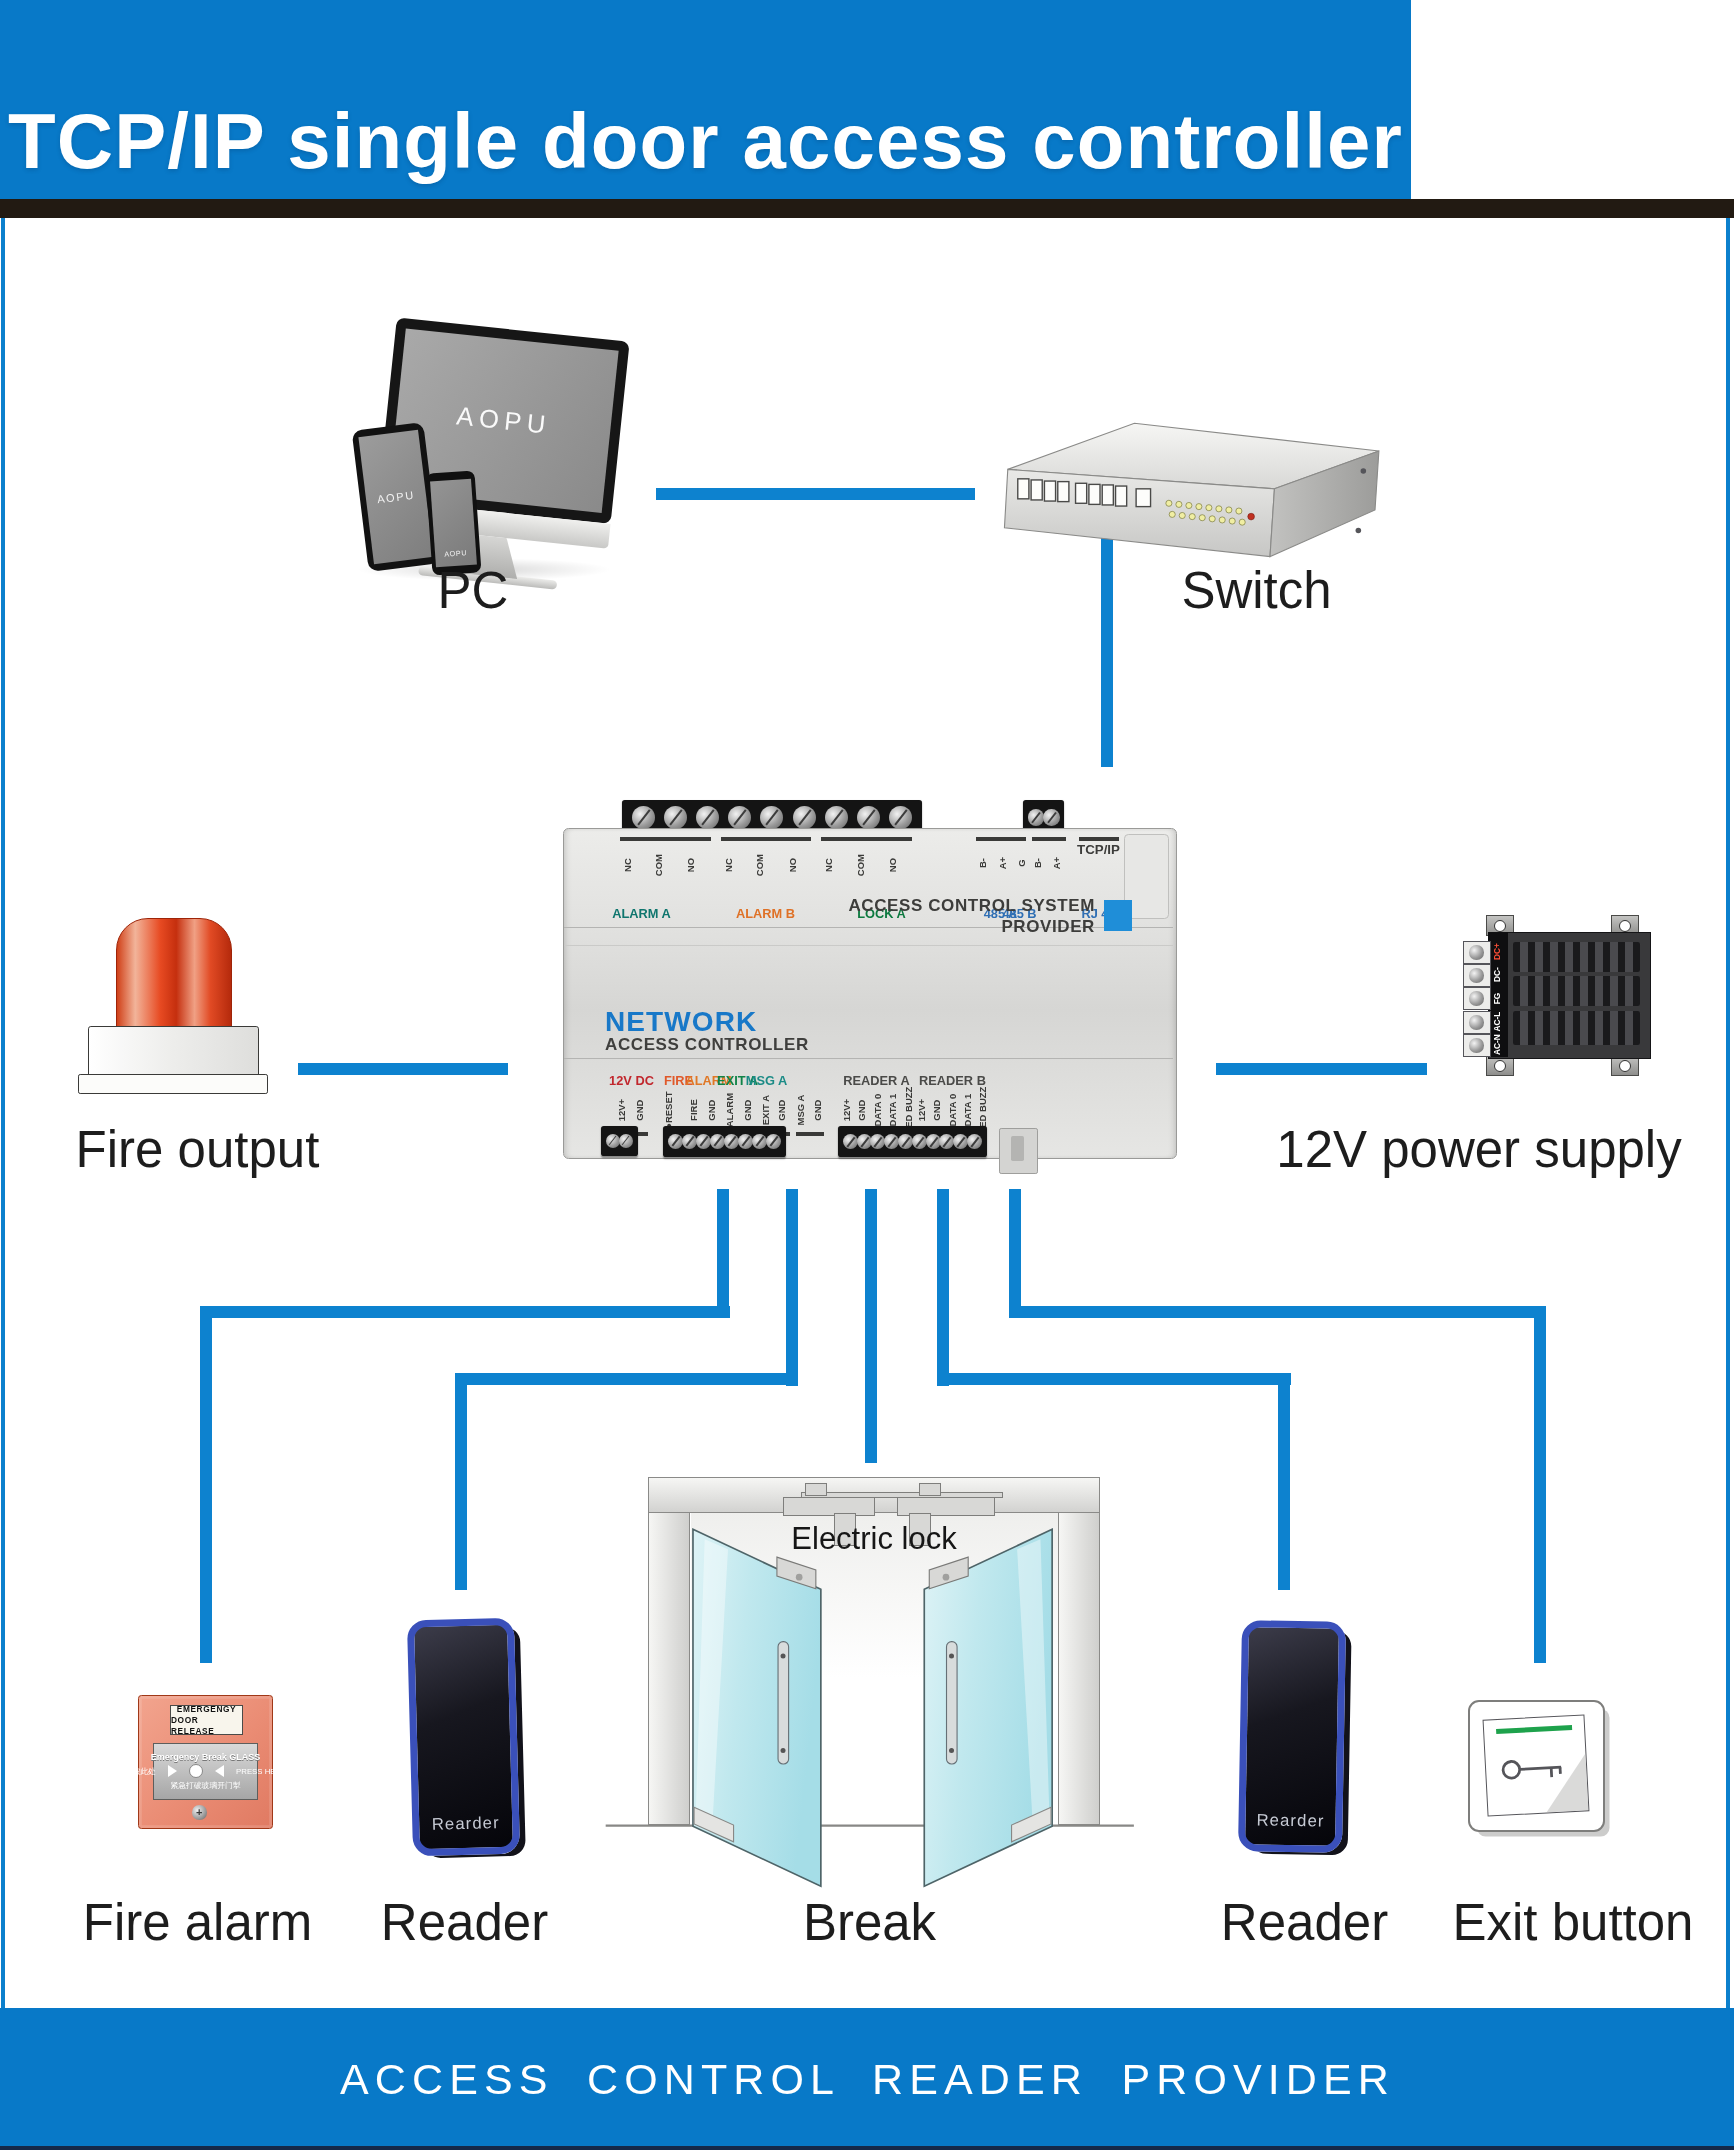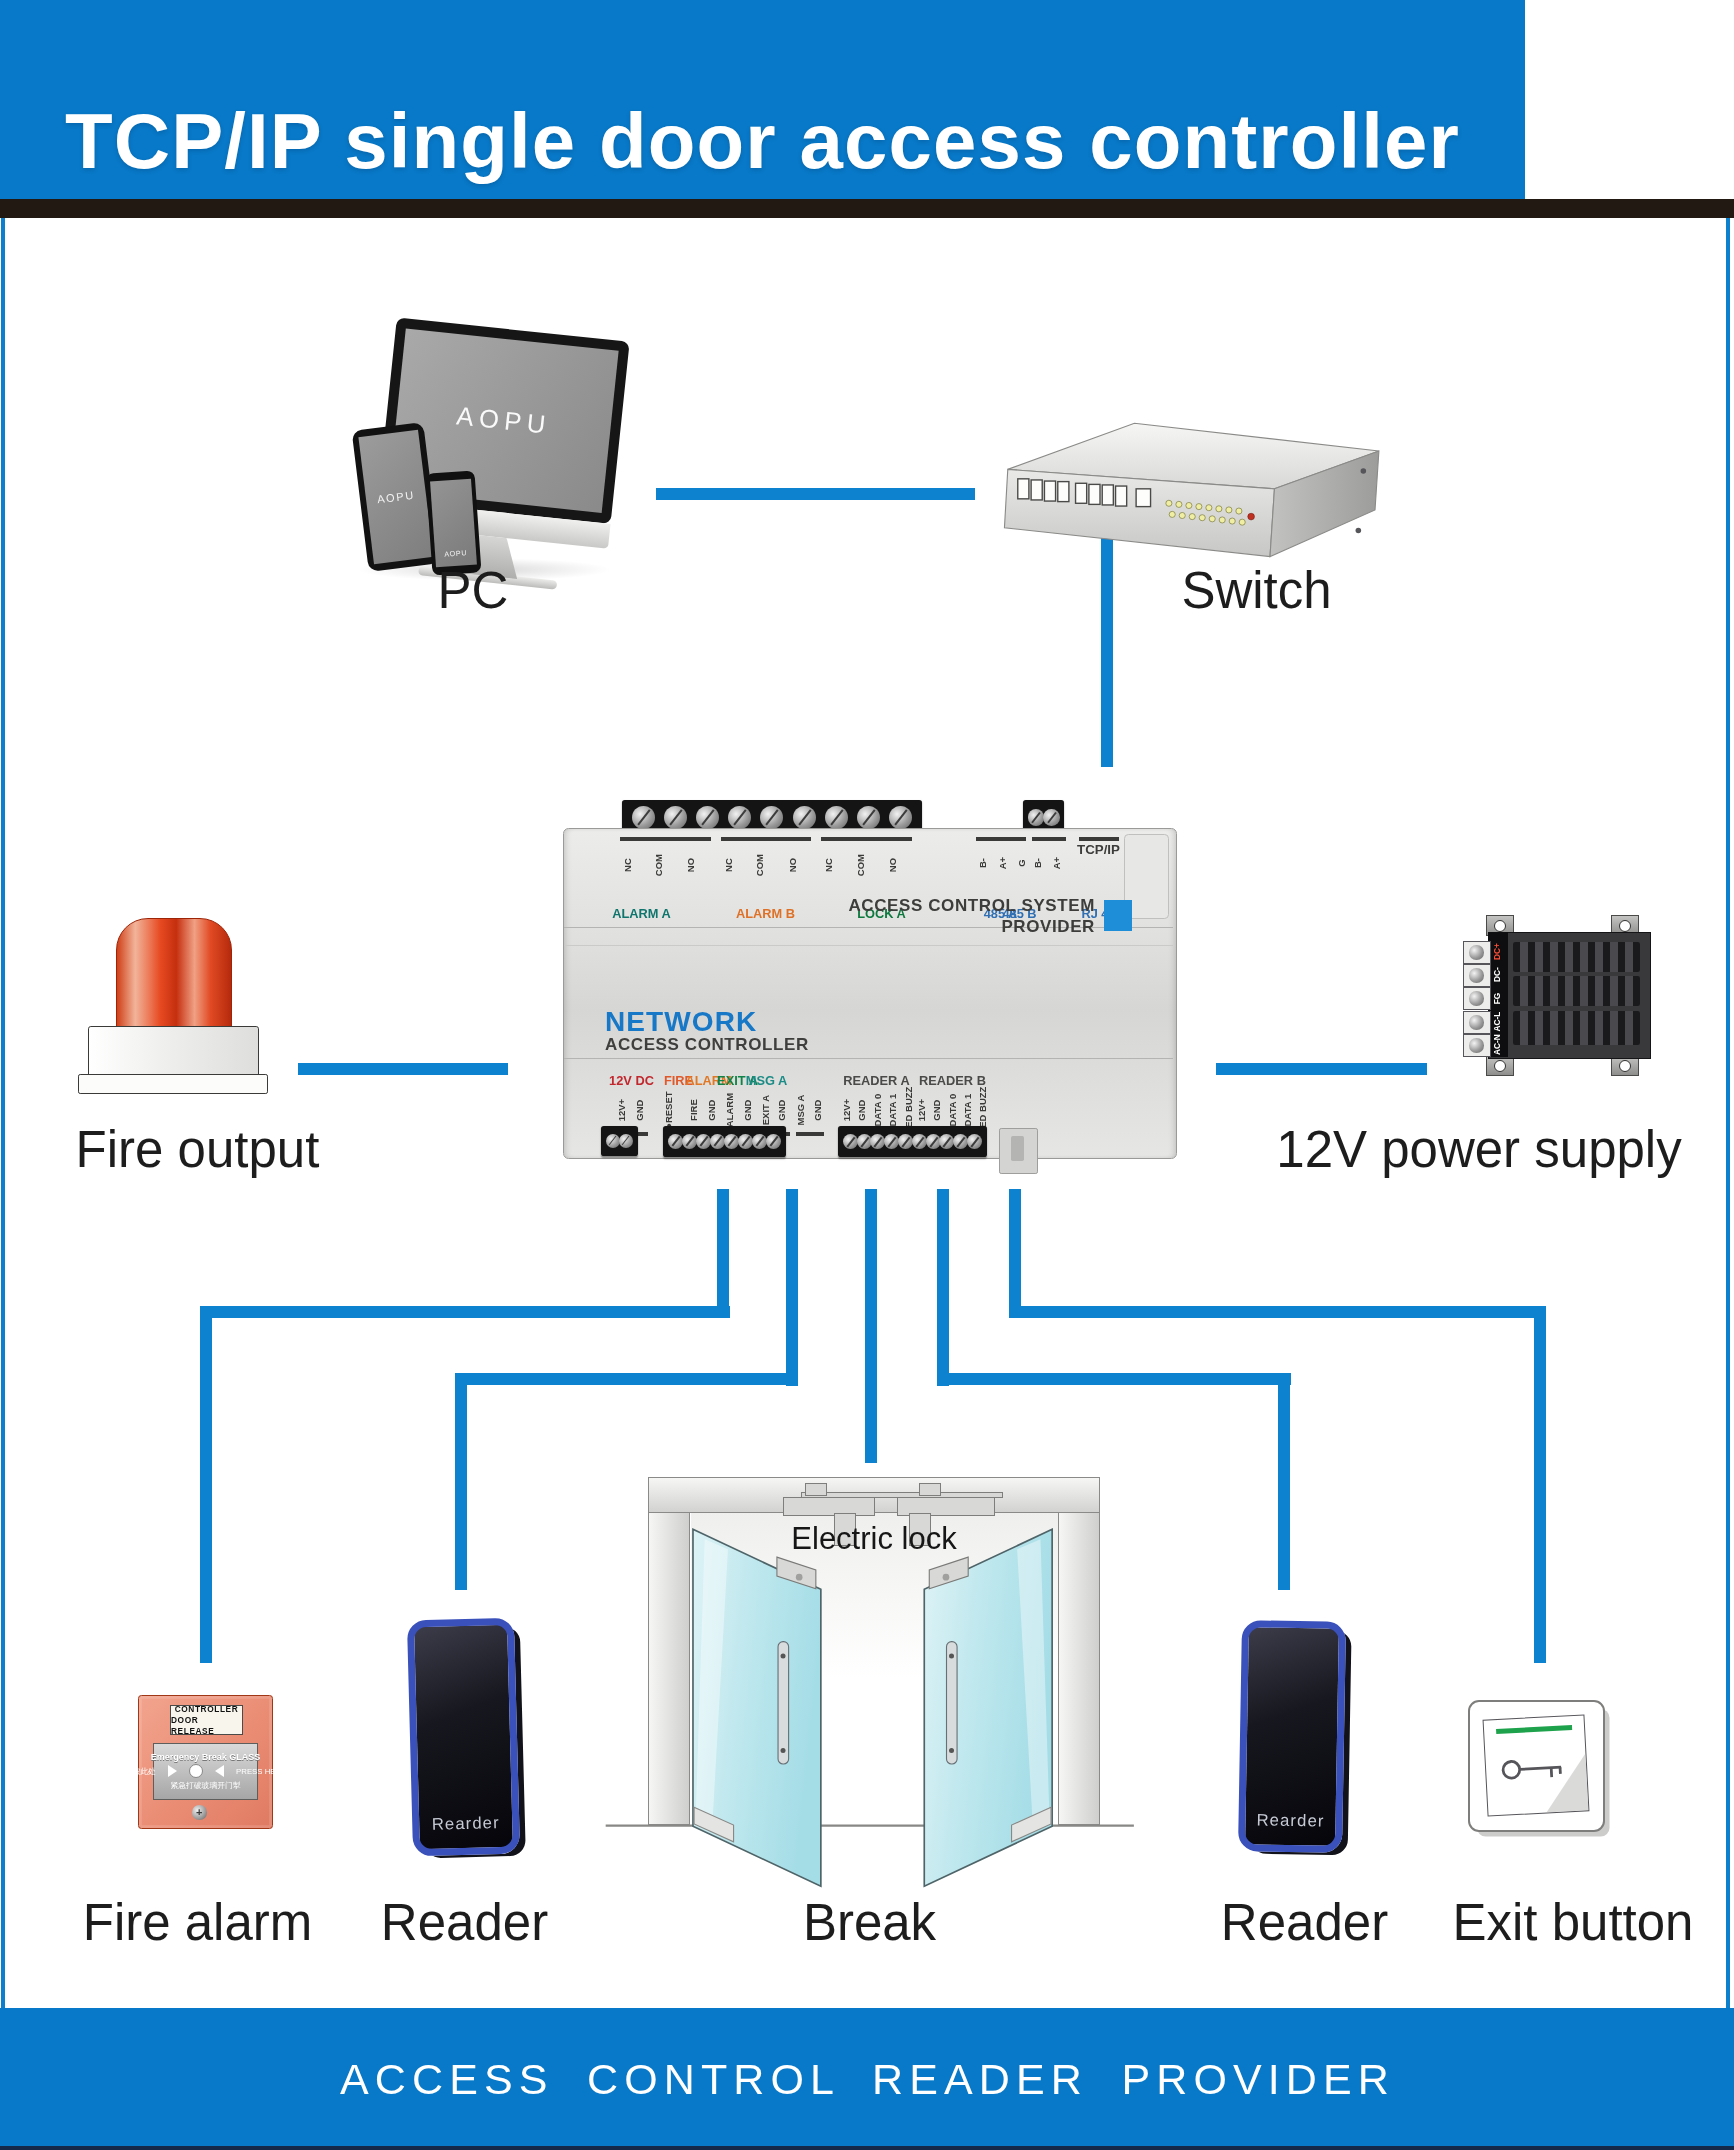--- a/index.html
+++ b/index.html
@@ -1,21 +1,21 @@
 <!DOCTYPE html>
 <html style="font-size:9px"><head>
 <meta charset="utf-8">
 <style>
   html,body{margin:0;padding:0;background:#fff;}
   .canvas{position:relative;width:1735px;height:2151px;background:#ffffff;
           font-family:"Liberation Sans",sans-serif;overflow:hidden;}
   .abs{position:absolute;}
 
   
-  .banner-top{position:absolute;left:0;top:0;width:1525px;height:199px;background:#0879c8;
+  .banner-top{position:absolute;left:0;top:0;width:1411px;height:199px;background:#0879c8;
               display:flex;align-items:center;justify-content:center;padding-top:83px;box-sizing:border-box;}
   .banner-top .title{color:#ffffff;font-size:78px;font-weight:700;letter-spacing:1.1px;white-space:nowrap;
                      text-shadow:0 2.2px 4.4px rgba(0,40,80,.22);}
   .strip-black{position:absolute;left:0;top:199px;width:1735px;height:19px;background:#221a12;}
   .side-border{position:absolute;top:218px;width:3.9px;height:1790px;background:#0c80cd;}
   .banner-bottom{position:absolute;left:0;top:2008px;width:1735px;height:142px;background:#0879c8;
                  display:flex;align-items:center;justify-content:center;}
   .banner-bottom .ftext{color:#ffffff;font-size:43px;font-weight:400;letter-spacing:6.1px;word-spacing:15.6px;white-space:nowrap;}
   .bottom-edge{position:absolute;left:0;top:2146px;width:1735px;height:4.4px;background:#15294a;}
 
@@ -526,21 +526,21 @@
         <line x1="37" y1="35" x2="112" y2="35" stroke="#55555a" stroke-width="5"></line>
         <line x1="94" y1="35" x2="94" y2="52" stroke="#55555a" stroke-width="5"></line>
         <line x1="110" y1="35" x2="110" y2="47" stroke="#55555a" stroke-width="5"></line>
       </svg>
     </div>
   </div>
   <div class="devlabel" style="left:1423px;top:1895px;width:300px;">Exit button</div>
 
   <div class="fa-body">
     <div class="fa-label">
-      <b>CONTROLLER</b>
+      <b>EMERGENGY</b>
       <b>DOOR RELEASE</b>
     </div>
     <div class="fa-glass">
       <div class="fa-gt">Emergency Break GLASS</div>
       <div class="fa-row">
         <span>请按此处</span>
         <span class="arrR"></span>
         <span class="fa-dot"></span>
         <span class="arrL"></span>
         <span>PRESS HERE</span>

